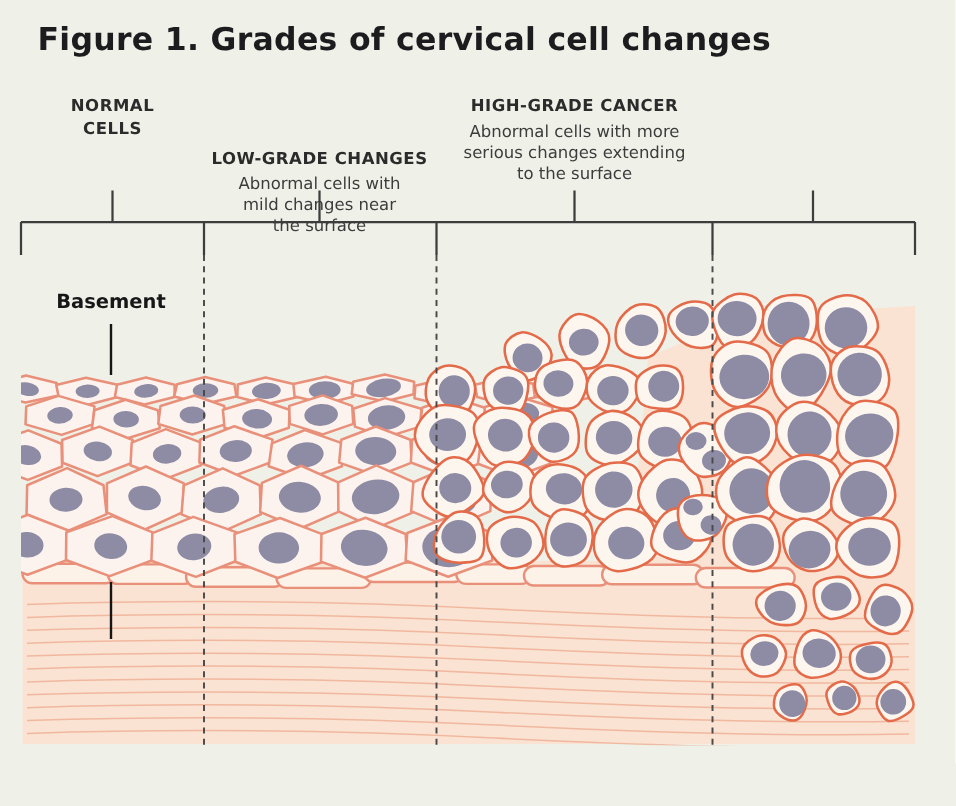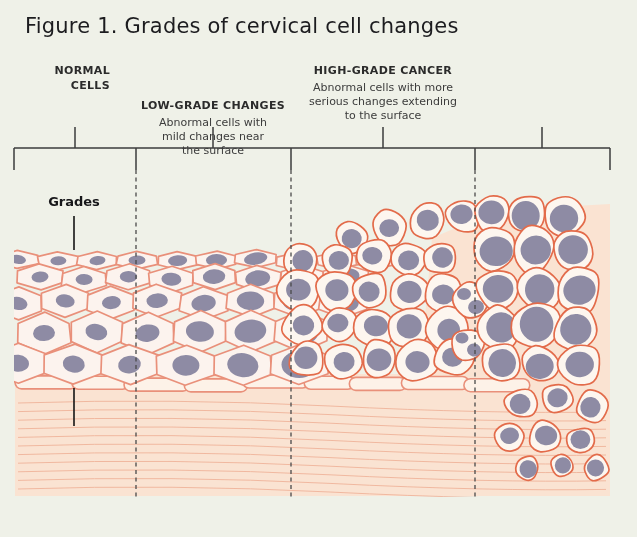--- a/index.html
+++ b/index.html
@@ -2,54 +2,54 @@
 <html style="--bg: #eff1e8; --title-c: #1c1c1f; --label-c: #2b2b2b; --body-c: #3c3c3c;"><head>
 <meta charset="utf-8">
 <style>
   :root{
     --bg:#eff1e8; --title-c:#1c1c1f; --label-c:#2b2b2b; --body-c:#3c3c3c;
   }
   *{margin:0;padding:0;box-sizing:border-box;}
   html,body{background:#fff;}
   body{font-family:"DejaVu Sans","Liberation Sans",sans-serif;}
   .stage{position:relative;width:637px;height:537px;background:var(--bg);overflow:hidden;}
-  .title{position:absolute;left:25px;top:14px;font-size:21px;font-weight:400;
+  .title{position:absolute;left:25px;top:14px;font-size:21px;font-weight:700;
          letter-spacing:.2px;color:var(--title-c);}
   .col{position:absolute;top:64px;text-align:center;}
   .col-label{font-size:11px;font-weight:700;letter-spacing:.35px;color:var(--label-c);
              line-height:1.35;margin-bottom:2px;}
   .col-desc{font-size:11px;color:var(--body-c);line-height:1.3;margin:0 auto;}
   .pt-label{position:absolute;text-align:center;font-weight:700;font-size:13px;
             color:#17171a;line-height:1.35;}
   svg.art{position:absolute;left:0;top:0;}
 </style>
 </head>
 <body>
 
 <div class="stage">
 
   <div class="title">Figure 1. Grades of cervical cell changes</div>
 
-  <div class="col" style="left:40px;width:70px;text-align:right;">
+  <div class="col" style="left:40px;width:70px;">
     <div class="col-label">NORMAL CELLS</div>
     <div class="col-desc" style="width:70px;"></div>
   </div>
 
   <div class="col" style="left:138px;width:150px;margin-top:35px;">
     <div class="col-label">LOW-GRADE CHANGES</div>
     <div class="col-desc" style="width:122px;">Abnormal cells with mild changes near the surface</div>
   </div>
 
   <div class="col" style="left:296px;width:174px;">
     <div class="col-label">HIGH-GRADE CANCER</div>
     <div class="col-desc" style="width:152px;">Abnormal cells with more serious changes extending to the surface</div>
   </div>
 
 
-  <div class="pt-label" style="left:30px;top:193px;width:88px;">Grades</div>
+  <div class="pt-label" style="left:30px;top:193px;width:88px;">Basement</div>
 
   <div class="pt-label" style="left:20px;top:430px;width:108px;">Basement membrane</div>
 
   <svg class="art" id="art" width="637" height="537" viewBox="0 0 637 537">
       <defs>
         <clipPath id="clipIllus">
           <rect x="14" y="178" width="596" height="319"></rect>
         </clipPath>
       </defs>
       <g clip-path="url(#clipIllus)">

